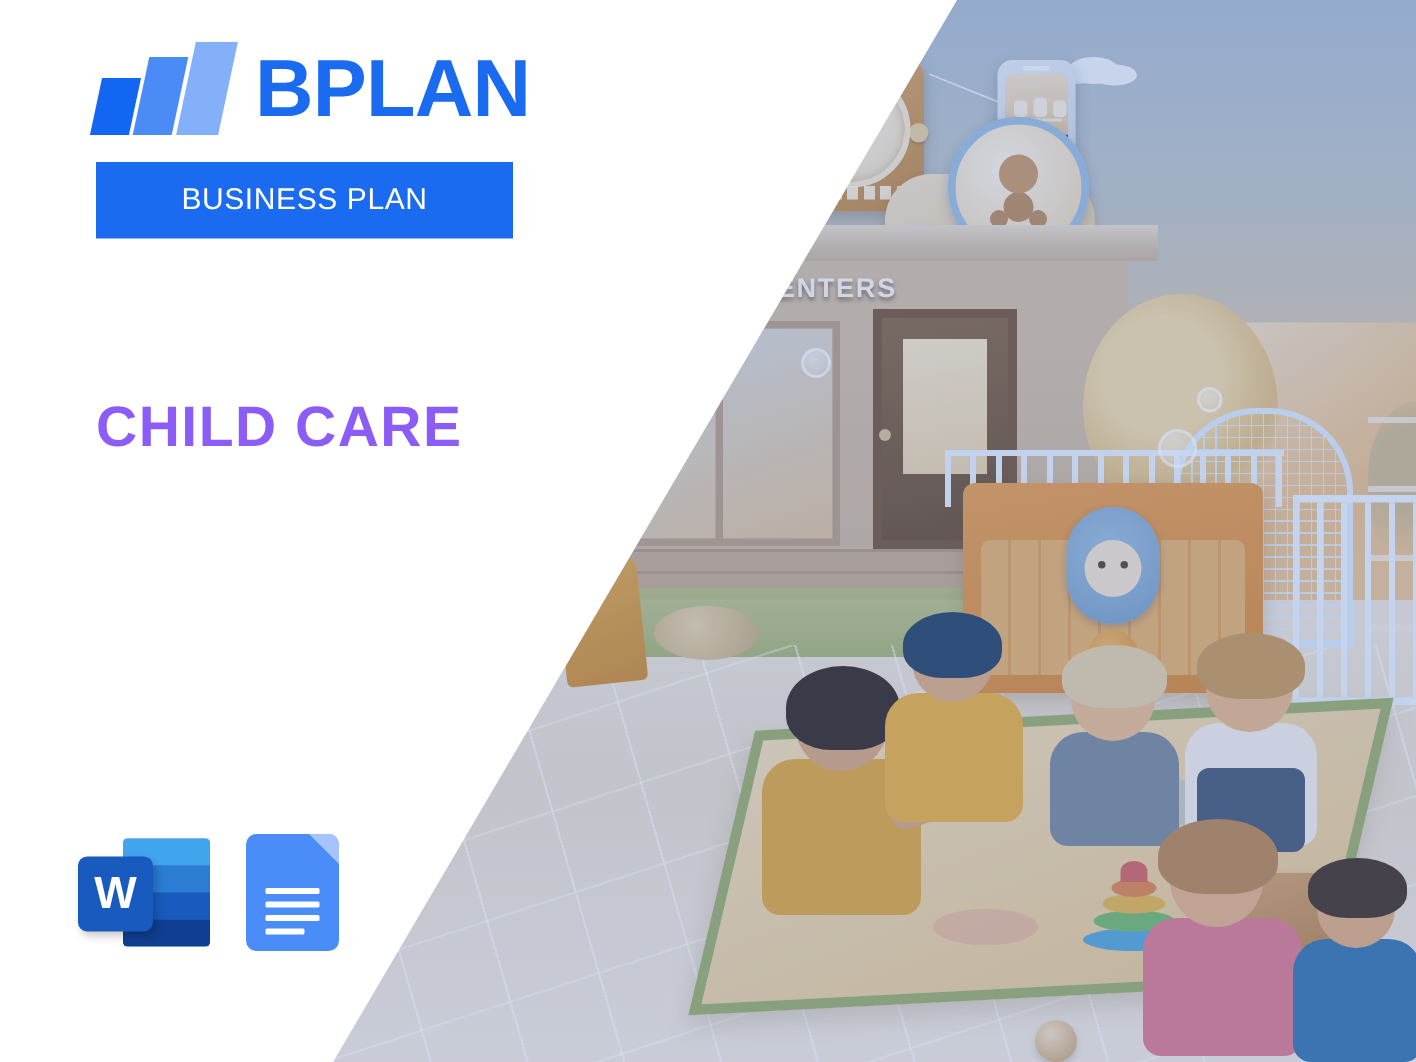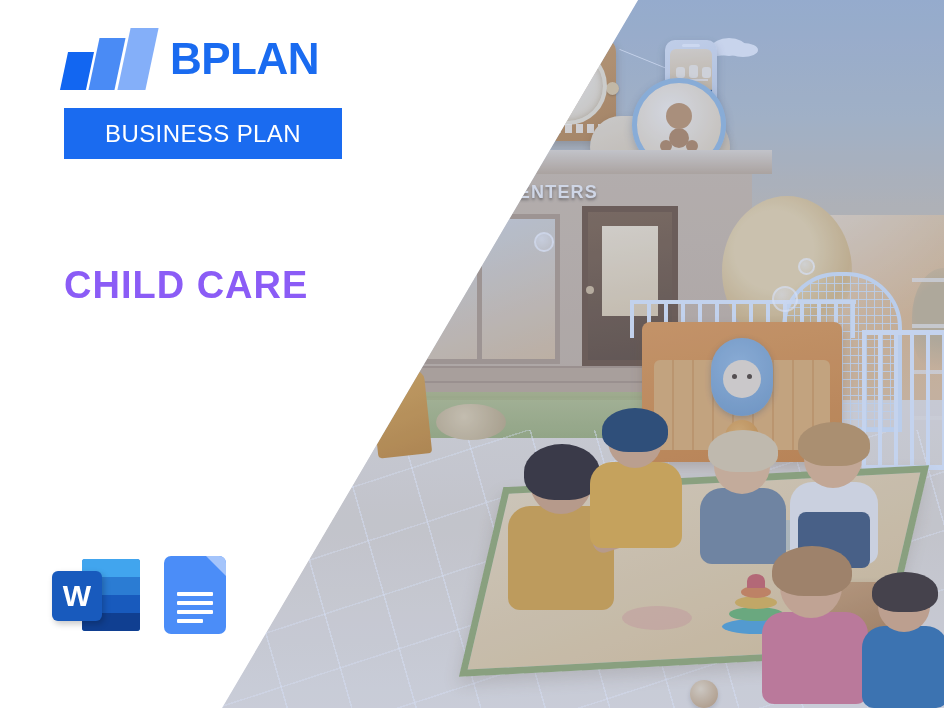--- a/index.html
+++ b/index.html
@@ -244,25 +244,25 @@
     -webkit-clip-path:polygon(0 0, 638px 0, 222px 708px, 0 708px);
     clip-path:polygon(0 0, 638px 0, 222px 708px, 0 708px);}
 
   
   .brand{position:absolute;left:64px;top:28px;display:flex;align-items:center;gap:18px;}
   .logo-mark{position:relative;width:88px;height:62px;}
   .logo-bar{position:absolute;bottom:0;transform:skewX(-12deg);}
   .logo-bar.lb1{left:0;width:26px;height:38px;background:#1266F1;}
   .logo-bar.lb2{left:30px;width:26px;height:52px;background:#4a8BF5;}
   .logo-bar.lb3{left:60px;width:28px;height:62px;background:#84AFF9;}
-  .logo-word{font-size:44px;font-weight:700;letter-spacing:-.5px;color:#1A6BF0;line-height:1;}
+  .logo-word{font-size:54px;font-weight:700;letter-spacing:-.5px;color:#1A6BF0;line-height:1;}
 
   .banner{position:absolute;left:64px;top:108px;width:278px;height:51px;background:#1A6BF0;
     display:flex;align-items:center;justify-content:center;}
-  .banner-text{color:#ffffff;font-size:24px;font-weight:400;letter-spacing:.4px;}
+  .banner-text{color:#ffffff;font-size:20px;font-weight:400;letter-spacing:.4px;}
 
   .doc-title{position:absolute;left:64px;top:266px;font-size:38px;font-weight:700;
     letter-spacing:1px;color:#8b5cf6;line-height:1;white-space:nowrap;}
 
   
   .formats{position:absolute;left:52px;top:556px;display:flex;align-items:center;gap:24px;}
 
   .word-icon{position:relative;width:88px;height:72px;}
   .word-page{position:absolute;left:30px;top:0;width:58px;height:72px;border-radius:3px;overflow:hidden;
     background:#2B7CD3;}

